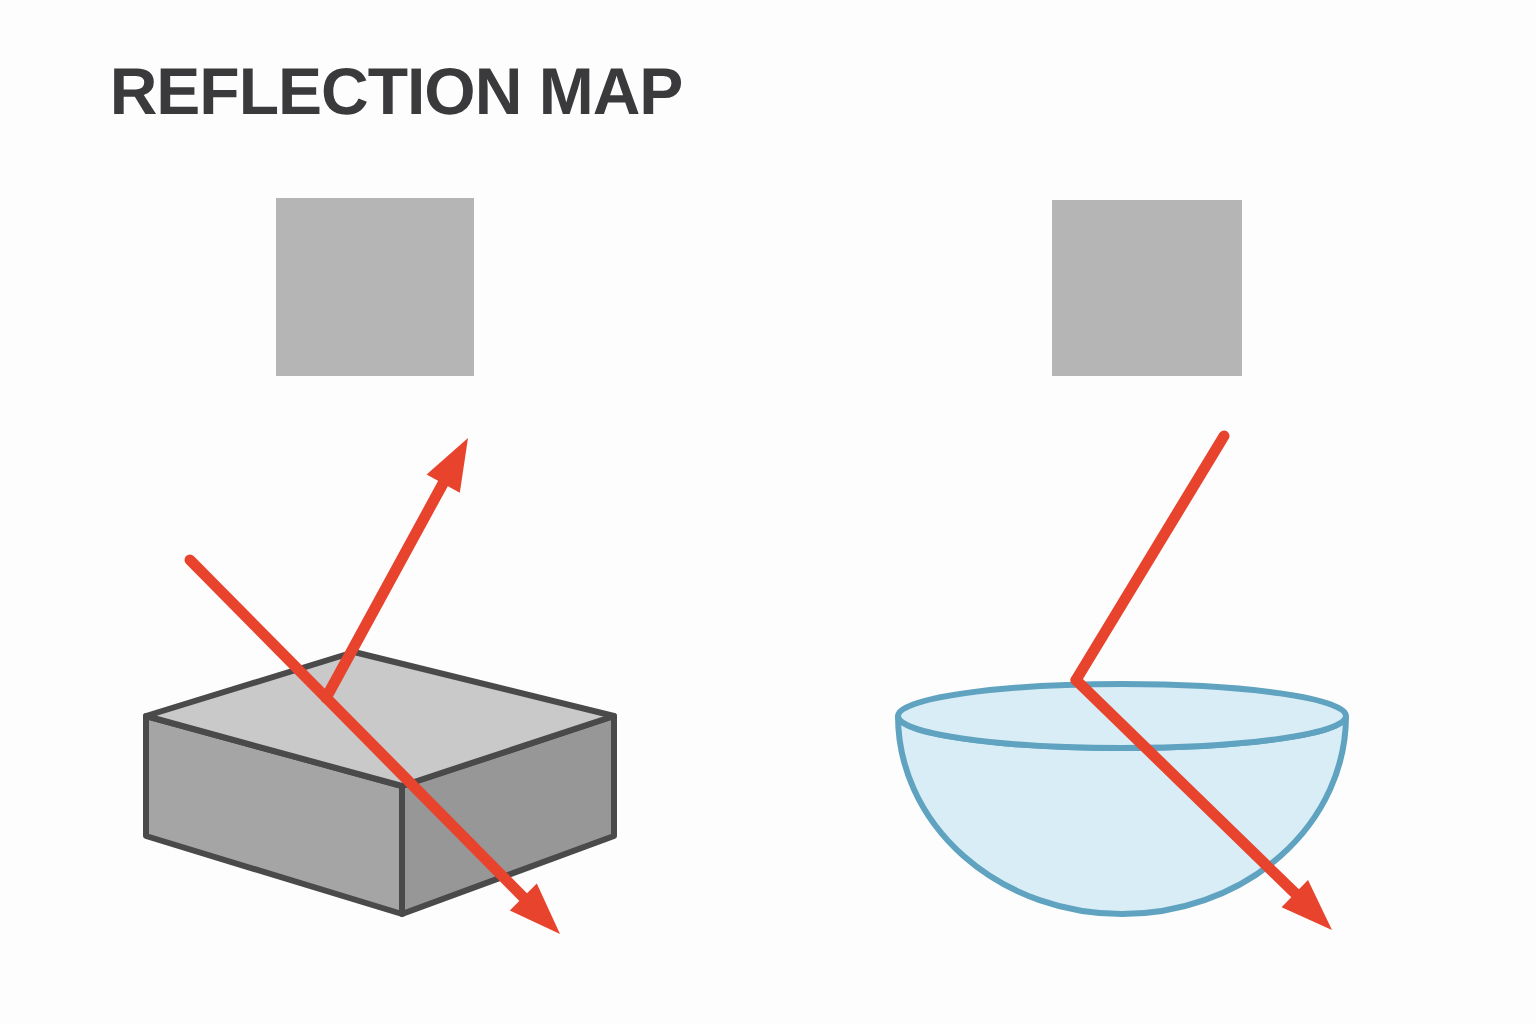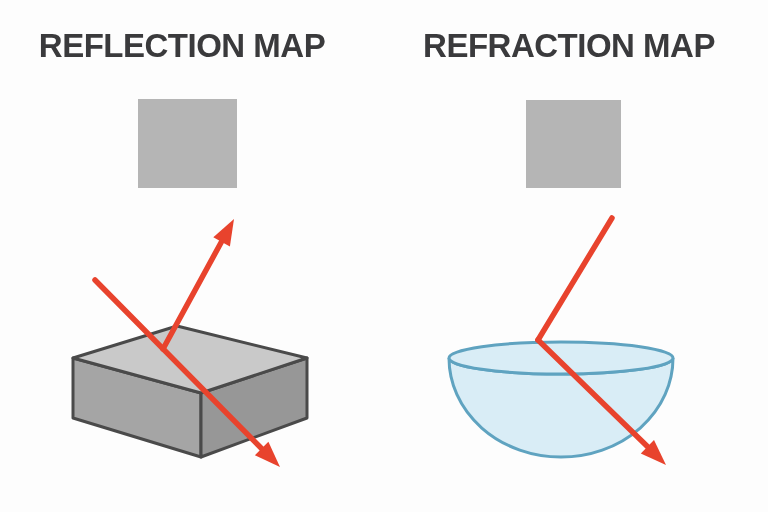--- a/index.html
+++ b/index.html
@@ -14,33 +14,33 @@
   .panel-title {
     position: absolute;
     top: 29px;
     transform: translateX(-50%);
     font-size: 33px;
     font-weight: bold;
     letter-spacing: -0.5px;
     color: #3a3a3c;
     white-space: nowrap;
     line-height: 1;
+    margin-left: 16px;
   }
   .title-reflection { left: 182px; }
   .title-refraction { left: 569px; }
   svg.diagram { position: absolute; top: 0; left: 0; }
 </style>
 </head>
 <body style="background: rgb(253, 253, 253);">
 
 <div class="canvas">
 
   <div class="panel-title title-reflection">REFLECTION MAP</div>
 
-  <div class="panel-title title-refraction">REFRACTION MAP</div>
 
   <svg class="diagram" width="768" height="512" viewBox="0 0 768 512">
 
     <g>
       <rect x="138" y="99" width="99" height="89" fill="#b5b5b5"></rect>
 
       <g stroke-width="3" stroke-linejoin="round" stroke="#4a4a4a">
         <polygon points="73,358 201,393 201,457 73,418" fill="#a5a5a5"></polygon>
         <polygon points="201,393 307,358 307,418 201,457" fill="#979797"></polygon>
         <polygon points="73,358 177,326 307,358 201,393" fill="#c9c9c9"></polygon>

